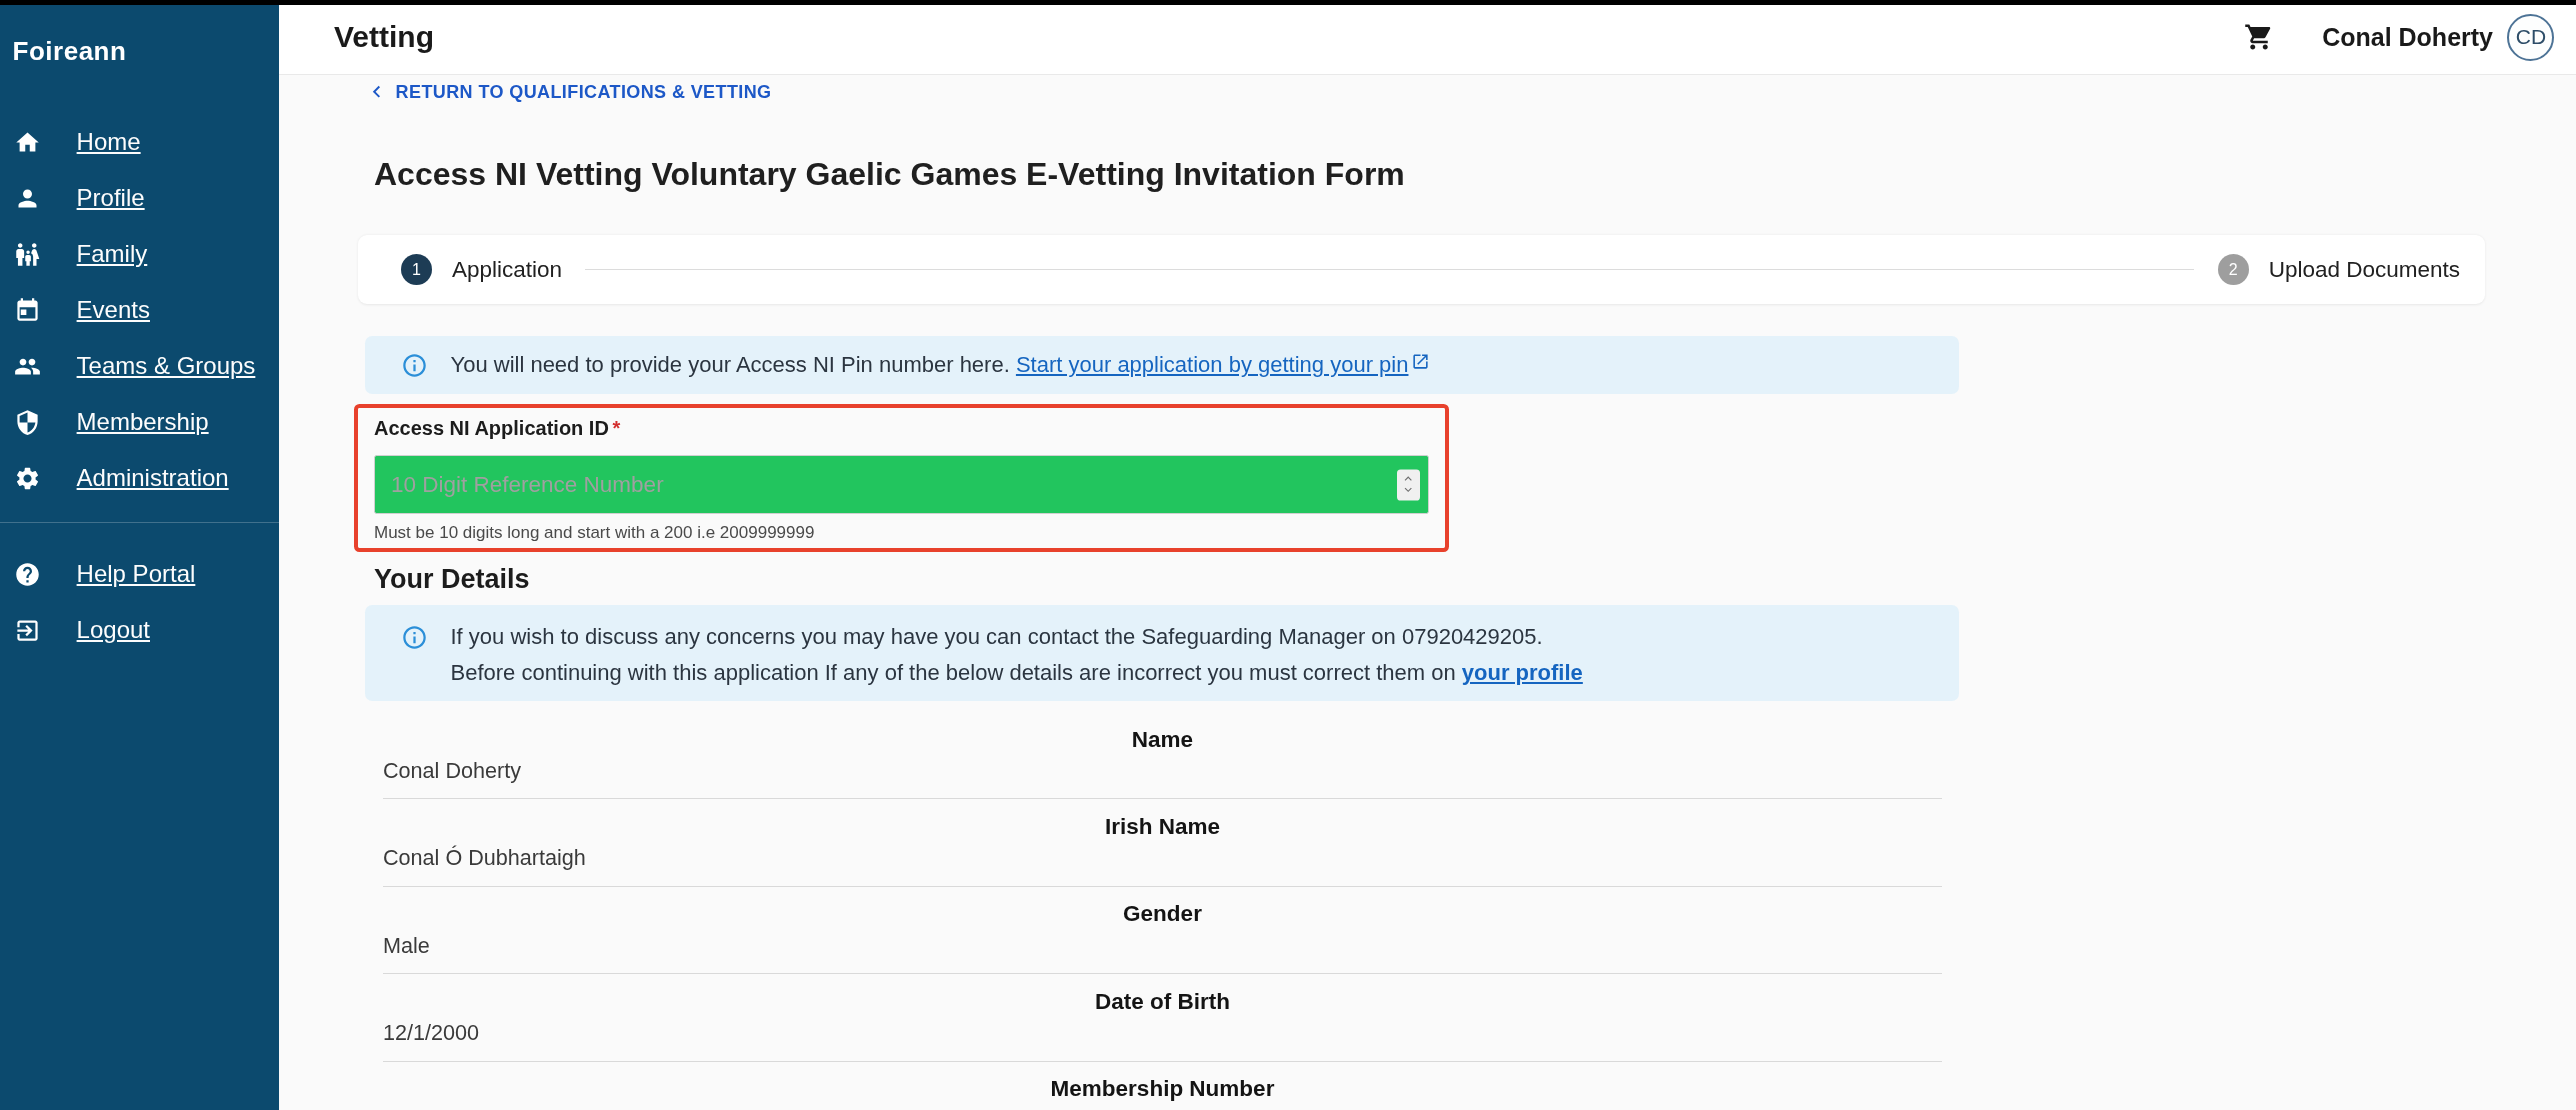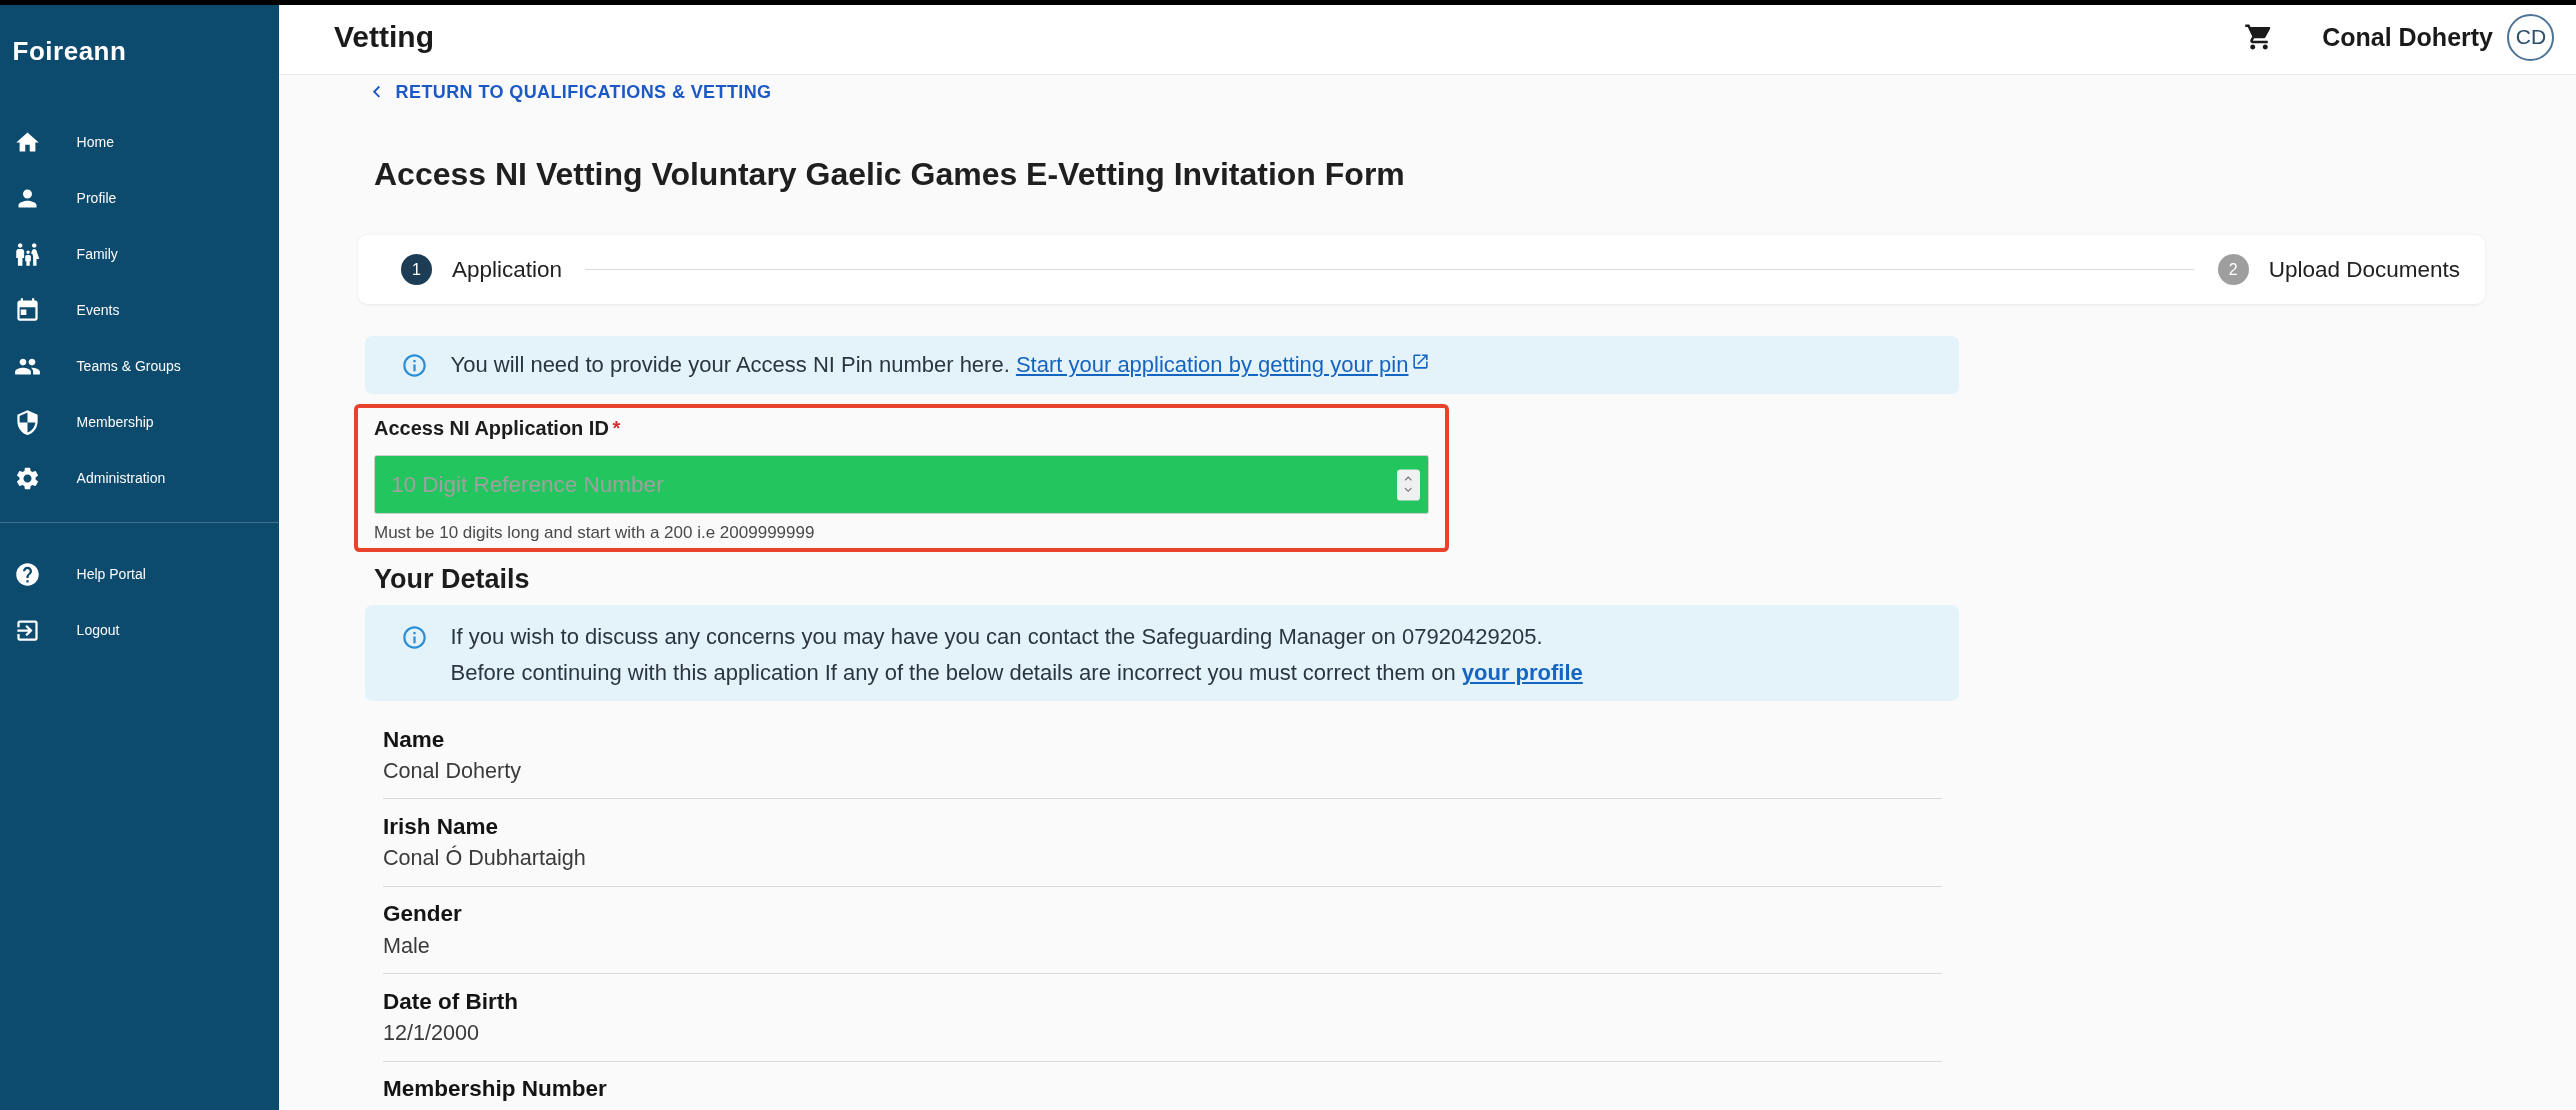--- a/index.html
+++ b/index.html
@@ -15,21 +15,21 @@
   
   .sidebar {
     position: absolute; left: 0; top: 0; width: 279px; height: 1110px;
     background: #0c4a6e; z-index: 40; color: #ffffff;
   }
   .logo { position: absolute; left: 12.6px; top: 36px; font-size: 26px; font-weight: bold; letter-spacing: 0.5px; color: #ffffff; }
   .nav { position: absolute; top: 114px; left: 0; right: 0; }
   .nav-item { height: 56px; display: flex; align-items: center; padding-left: 12.6px; cursor: pointer; }
   .nav-item .icn { width: 29px; height: 29px; display: flex; align-items: center; justify-content: center; flex: 0 0 29px; }
   .nav-item .icn svg { width: 27px; height: 27px; fill: #ffffff; }
-  .nav-item .lbl { margin-left: 35px; font-size: 14px; color: #fdfdfd; }
+  .nav-item .lbl { margin-left: 35px; font-size: 24px; color: #fdfdfd; text-decoration: underline; }
   .nav-divider { border: none; border-top: 0.9px solid rgba(255,255,255,0.22); margin: 16px 0 23.4px 0; }
 
   
   .header {
     position: absolute; left: 279px; top: 0; width: 2297px; height: 75px;
     background: #ffffff; border-bottom: 0.9px solid #e9e9e9;
     display: flex; align-items: center; z-index: 30;
   }
   .header-title { margin-left: 55px; font-size: 30px; font-weight: bold; color: #1a1a1a; }
   .header-right { margin-left: auto; display: flex; align-items: center; padding-right: 21.6px; }
@@ -108,21 +108,21 @@
     display: flex; flex-direction: column; align-items: center; justify-content: center; cursor: pointer;
   }
   .spinner svg { width: 14.4px; height: 14.4px; fill: #707070; display: block; }
   .spinner svg + svg { margin-top: -3.6px; }
   .field-helper { position: absolute; left: 16px; top: 115px; font-size: 17px; color: #4a4a4a; }
 
   .section-heading { position: absolute; left: 95px; top: 489px; font-size: 27px; font-weight: bold; color: #1c1c1c; }
 
   .details-list { position: absolute; left: 104px; top: 637px; width: 1559px; }
   .detail-row { padding: 13.5px 0 14.4px 0; border-bottom: 0.9px solid #d9d9d9; }
-  .detail-label { font-size: 22.5px; font-weight: bold; color: #141414; line-height: 27px; }
+  .detail-label { font-size: 22.5px; font-weight: bold; color: #141414; line-height: 27px; text-align: center; }
   .detail-value { font-size: 21.6px; color: #3a3a3a; line-height: 27px; margin-top: 4.5px; }
 </style>
 </head>
 <body>
 
 <div class="top-strip"></div>
 
 <nav class="sidebar">
   <div class="logo">Foireann</div>
   <div class="nav">

